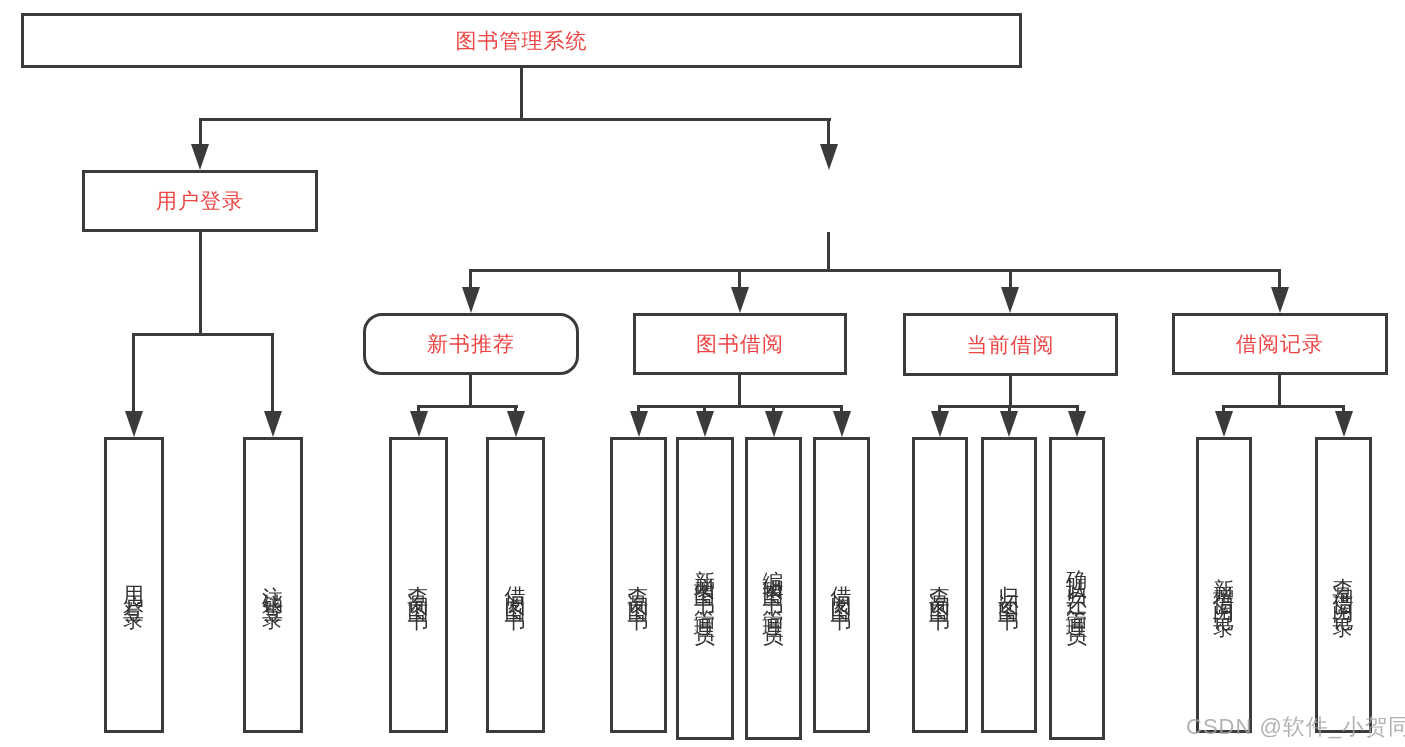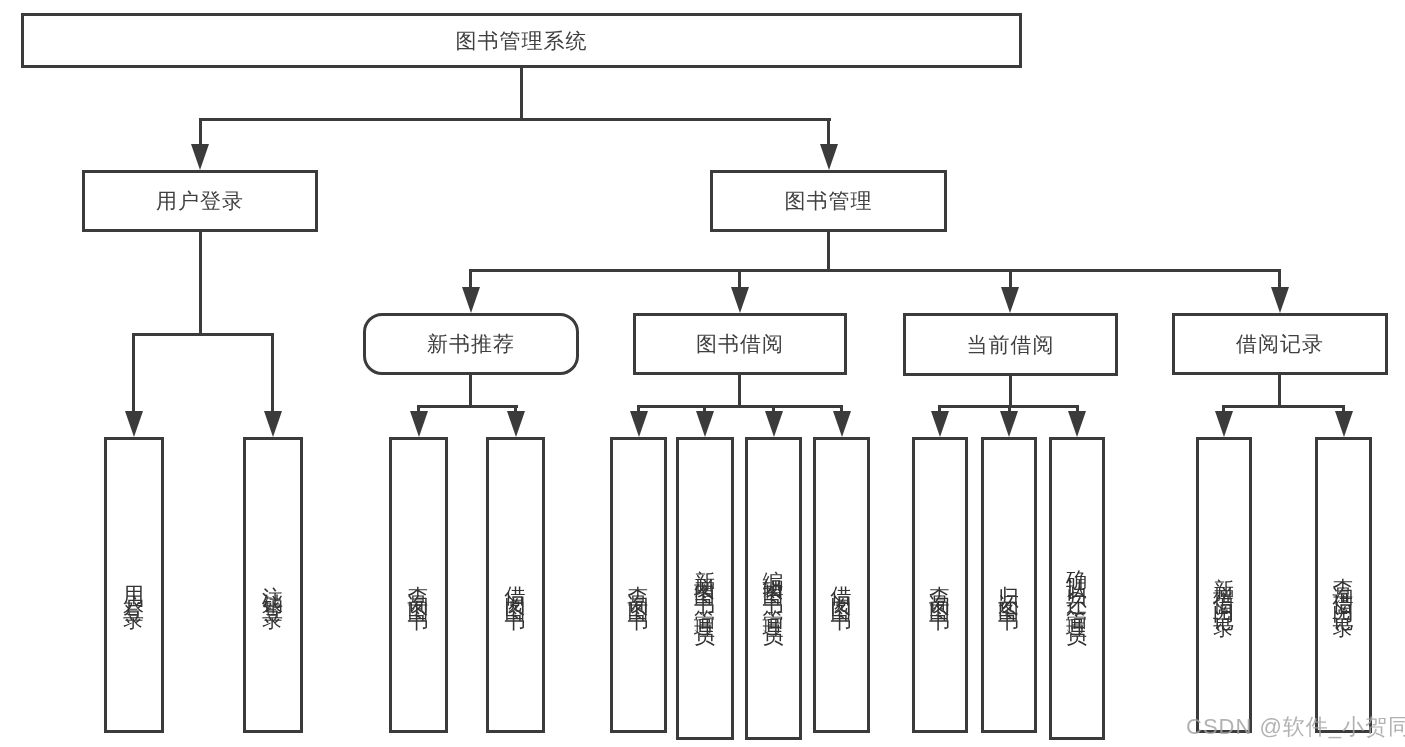--- a/index.html
+++ b/index.html
@@ -1,20 +1,20 @@
 <!DOCTYPE html>
 <html><head>
 <meta charset="utf-8">
 <style>
   html,body{margin:0;padding:0;background:#fff;}
   #canvas{position:relative;width:1405px;height:747px;background:#fff;overflow:hidden;
           font-family:"Liberation Sans", sans-serif;}
   
   .box{position:absolute;box-sizing:border-box;border:3px solid #3b3b3b;background:#fff;
-       display:flex;align-items:center;justify-content:center;color:#404040;
+       display:flex;align-items:center;justify-content:center;color:#ef4444;
        font-size:21px;letter-spacing:1px;white-space:nowrap;}
   .leaf{position:absolute;box-sizing:border-box;border:3px solid #3b3b3b;background:#fff;}
   .leaf>span{position:absolute;top:50%;left:50%;transform:translate(-50%,-50%);
        writing-mode:vertical-rl;text-orientation:mixed;font-size:21px;letter-spacing:8px;
        color:#333;white-space:nowrap;line-height:1;}
   
   .h{position:absolute;height:3px;background:#3b3b3b;}
   .v{position:absolute;width:3px;background:#3b3b3b;}
   .a{position:absolute;width:0;height:0;border-left:9px solid transparent;
      border-right:9px solid transparent;border-top:26px solid #3b3b3b;}
@@ -98,23 +98,20 @@
     <div class="h" id="c1b"></div>
     <div class="v" id="c1d1"></div>
     <div class="a" id="c1a1"></div>
     <div class="v" id="c1d2"></div>
     <div class="a" id="c1a2"></div>
   </div>
 
   <div class="box" id="b-login">
     <span>用户登录</span>
   </div>
-  <div class="box" id="b-mgmt">
-    <span>图书管理</span>
-  </div>
 
   <div>
     <div class="v" id="c2s"></div>
     <div class="h" id="c2b"></div>
     <div class="v" id="c2d1"></div>
     <div class="a" id="c2a1"></div>
     <div class="v" id="c2d2"></div>
     <div class="a" id="c2a2"></div>
   </div>
 

